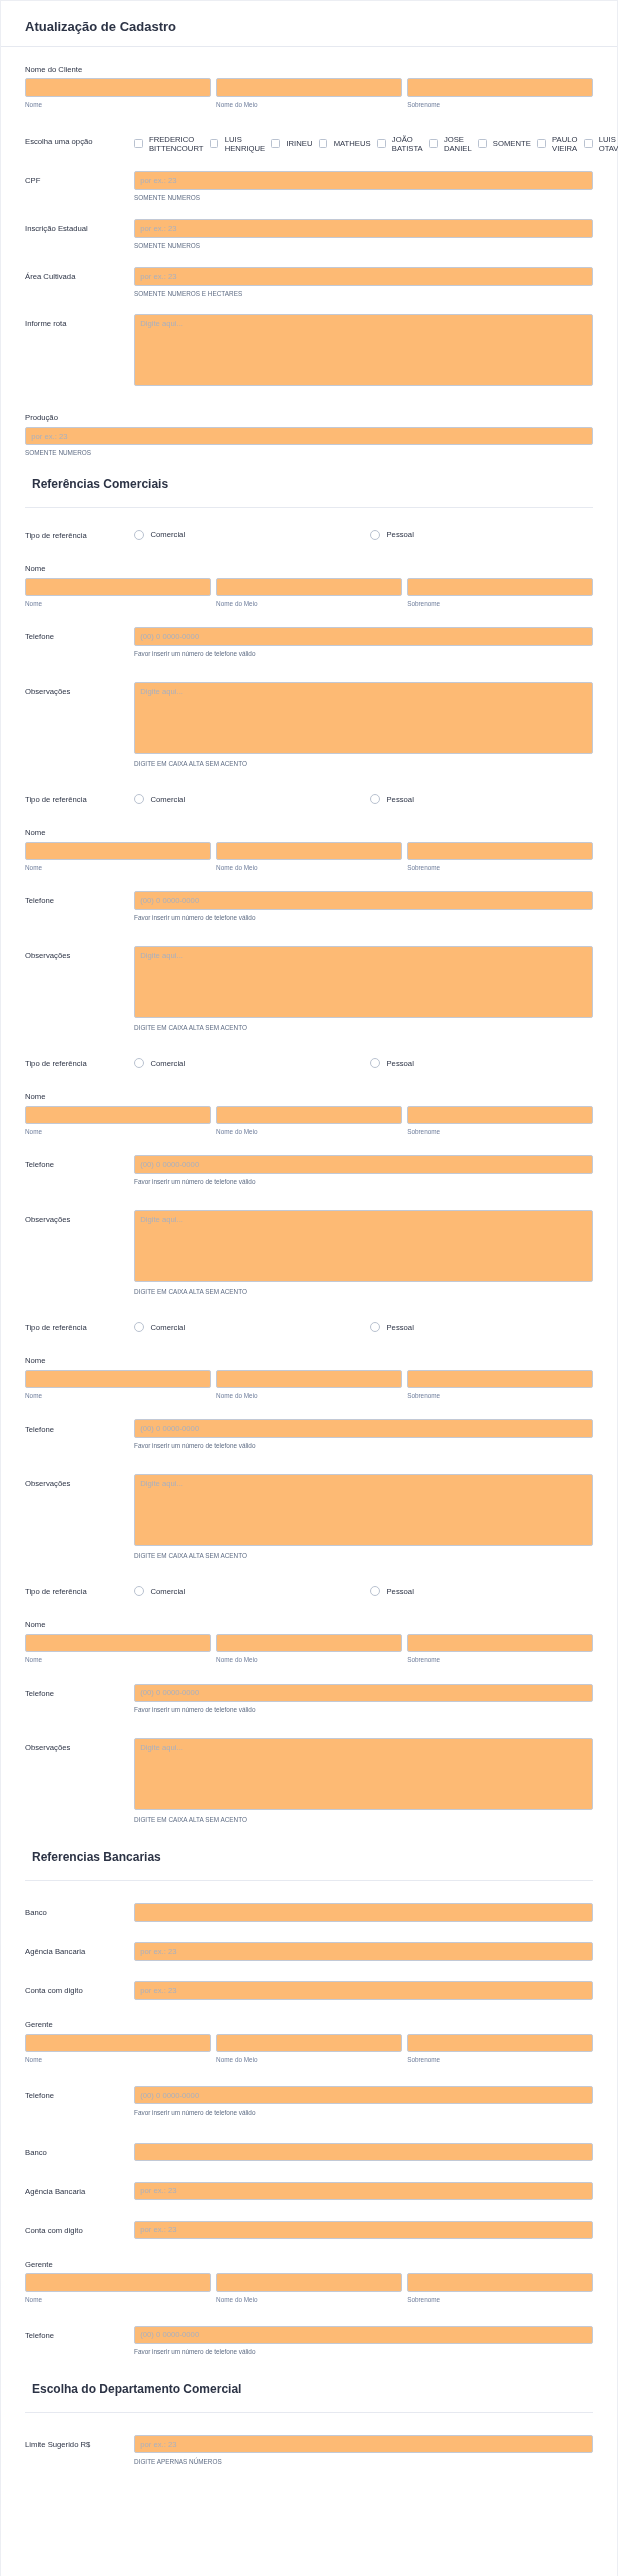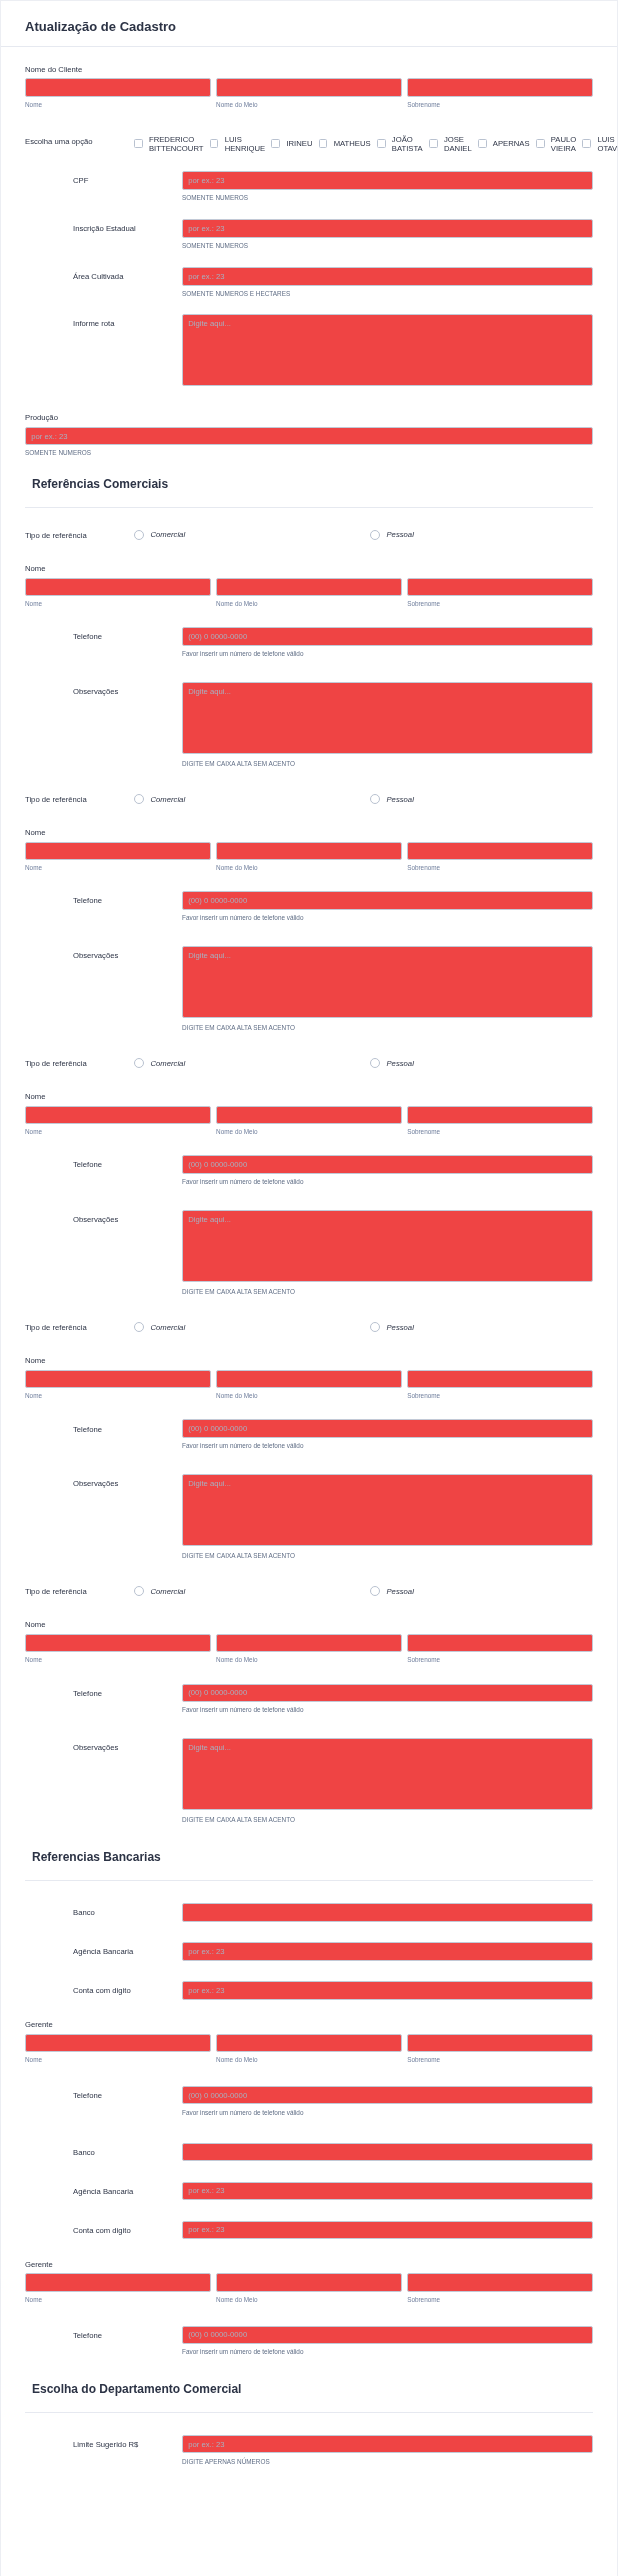--- a/index.html
+++ b/index.html
@@ -8,39 +8,39 @@
   .card { width:618px; min-height:3535px; margin:0 auto; background:#fff; border:0.5px solid #eceef3; }
 
   .form-header { padding:17.5px 24px 12.4px; border-bottom:0.5px solid #e6e9f0; }
   .form-header h1 { margin:0; font-size:13px; font-weight:700; color:#2c3345; }
 
   .form-body { padding:18px 24px 0; }
 
   .field { margin-bottom:27px; }
   .row { display:flex; align-items:flex-start; }
   .qlabel { flex:0 0 109px; width:109px; padding-right:9.3px; font-size:7.7px; font-weight:500; color:#2c3345; line-height:1.45; }
-  .pt8 { padding-top:4.1px;margin-left:48px; } .pt2 { padding-top:1px; }
+  .pt8 { padding-top:4.1px; } .pt2 { padding-top:1px; }
   .control { flex:1; min-width:0; }
 
-  .tinput { width:100%; height:18.5px; border:0.5px solid #c2c9d6; border-radius:2.1px; background:#ef4444;
+  .tinput { width:100%; height:18.5px; border:0.5px solid #c2c9d6; border-radius:2.1px; background:#fdba74;
             padding:0 5.2px; font-size:7.7px; color:#2c3345; font-family:inherit; }
   textarea.tinput { height:72px; padding:4.1px 5.2px; resize:none; line-height:1.4; }
   .tinput::placeholder { color:#a8b0c0; opacity:1; }
   .hint { margin-top:4.1px; font-size:6.4px; color:#5e6c84; line-height:1.4; }
 
   .toplabel { display:block; font-size:7.7px; font-weight:500; color:#2c3345; margin-bottom:4.6px; }
   .name-grid { display:flex; gap:5.2px; }
   .name-col { flex:1; min-width:0; }
   .sublabel { margin-top:3.6px; font-size:6.4px; color:#6f7e9c; }
 
   .checks { display:flex; flex-direction:row; gap:6.2px; }
   .check { display:flex; align-items:center; gap:6.2px; font-size:7.7px; color:#2c3345; cursor:pointer; }
   .box { width:8.8px; height:8.8px; flex:0 0 8.8px; border:0.5px solid #b9c2d0; border-radius:1.5px; background:#fff; }
 
-  .radio-row { display:flex; align-items:center;font-style:italic; }
+  .radio-row { display:flex; align-items:center; }
   .radio-opt { display:flex; align-items:center; gap:6.2px; font-size:7.7px; color:#2c3345; cursor:pointer; }
   .radio-opt.first { flex:0 0 236px; width:236px; }
   .circle { width:10.3px; height:10.3px; flex:0 0 10.3px; border:0.5px solid #b9c2d0; border-radius:50%; background:#fff; }
 
   .section { margin:13.4px 0 21.6px; padding-bottom:9.3px; border-bottom:0.5px solid #e6e9f0; }
   .section h2 { margin:7px; font-size:12px; font-weight:700; color:#2c3345; }
 
   .mb30{margin-bottom:15.5px}.mb32{margin-bottom:16.5px}.mb36{margin-bottom:18.5px}
   .mb40{margin-bottom:20.6px}.mb44{margin-bottom:23px}
   .mb45{margin-bottom:23px}.mb48{margin-bottom:25px}
@@ -96,21 +96,21 @@
         <div class="check">
             <span class="box"></span>
             <span>JOÃO BATISTA</span>
           </div>
         <div class="check">
             <span class="box"></span>
             <span>JOSE DANIEL</span>
           </div>
         <div class="check">
             <span class="box"></span>
-            <span>APERNAS</span>
+            <span>SOMENTE</span>
           </div>
         <div class="check">
             <span class="box"></span>
             <span>PAULO VIEIRA</span>
           </div>
         <div class="check">
             <span class="box"></span>
             <span>LUIS OTAVIO</span>
           </div>
         <div class="check">

